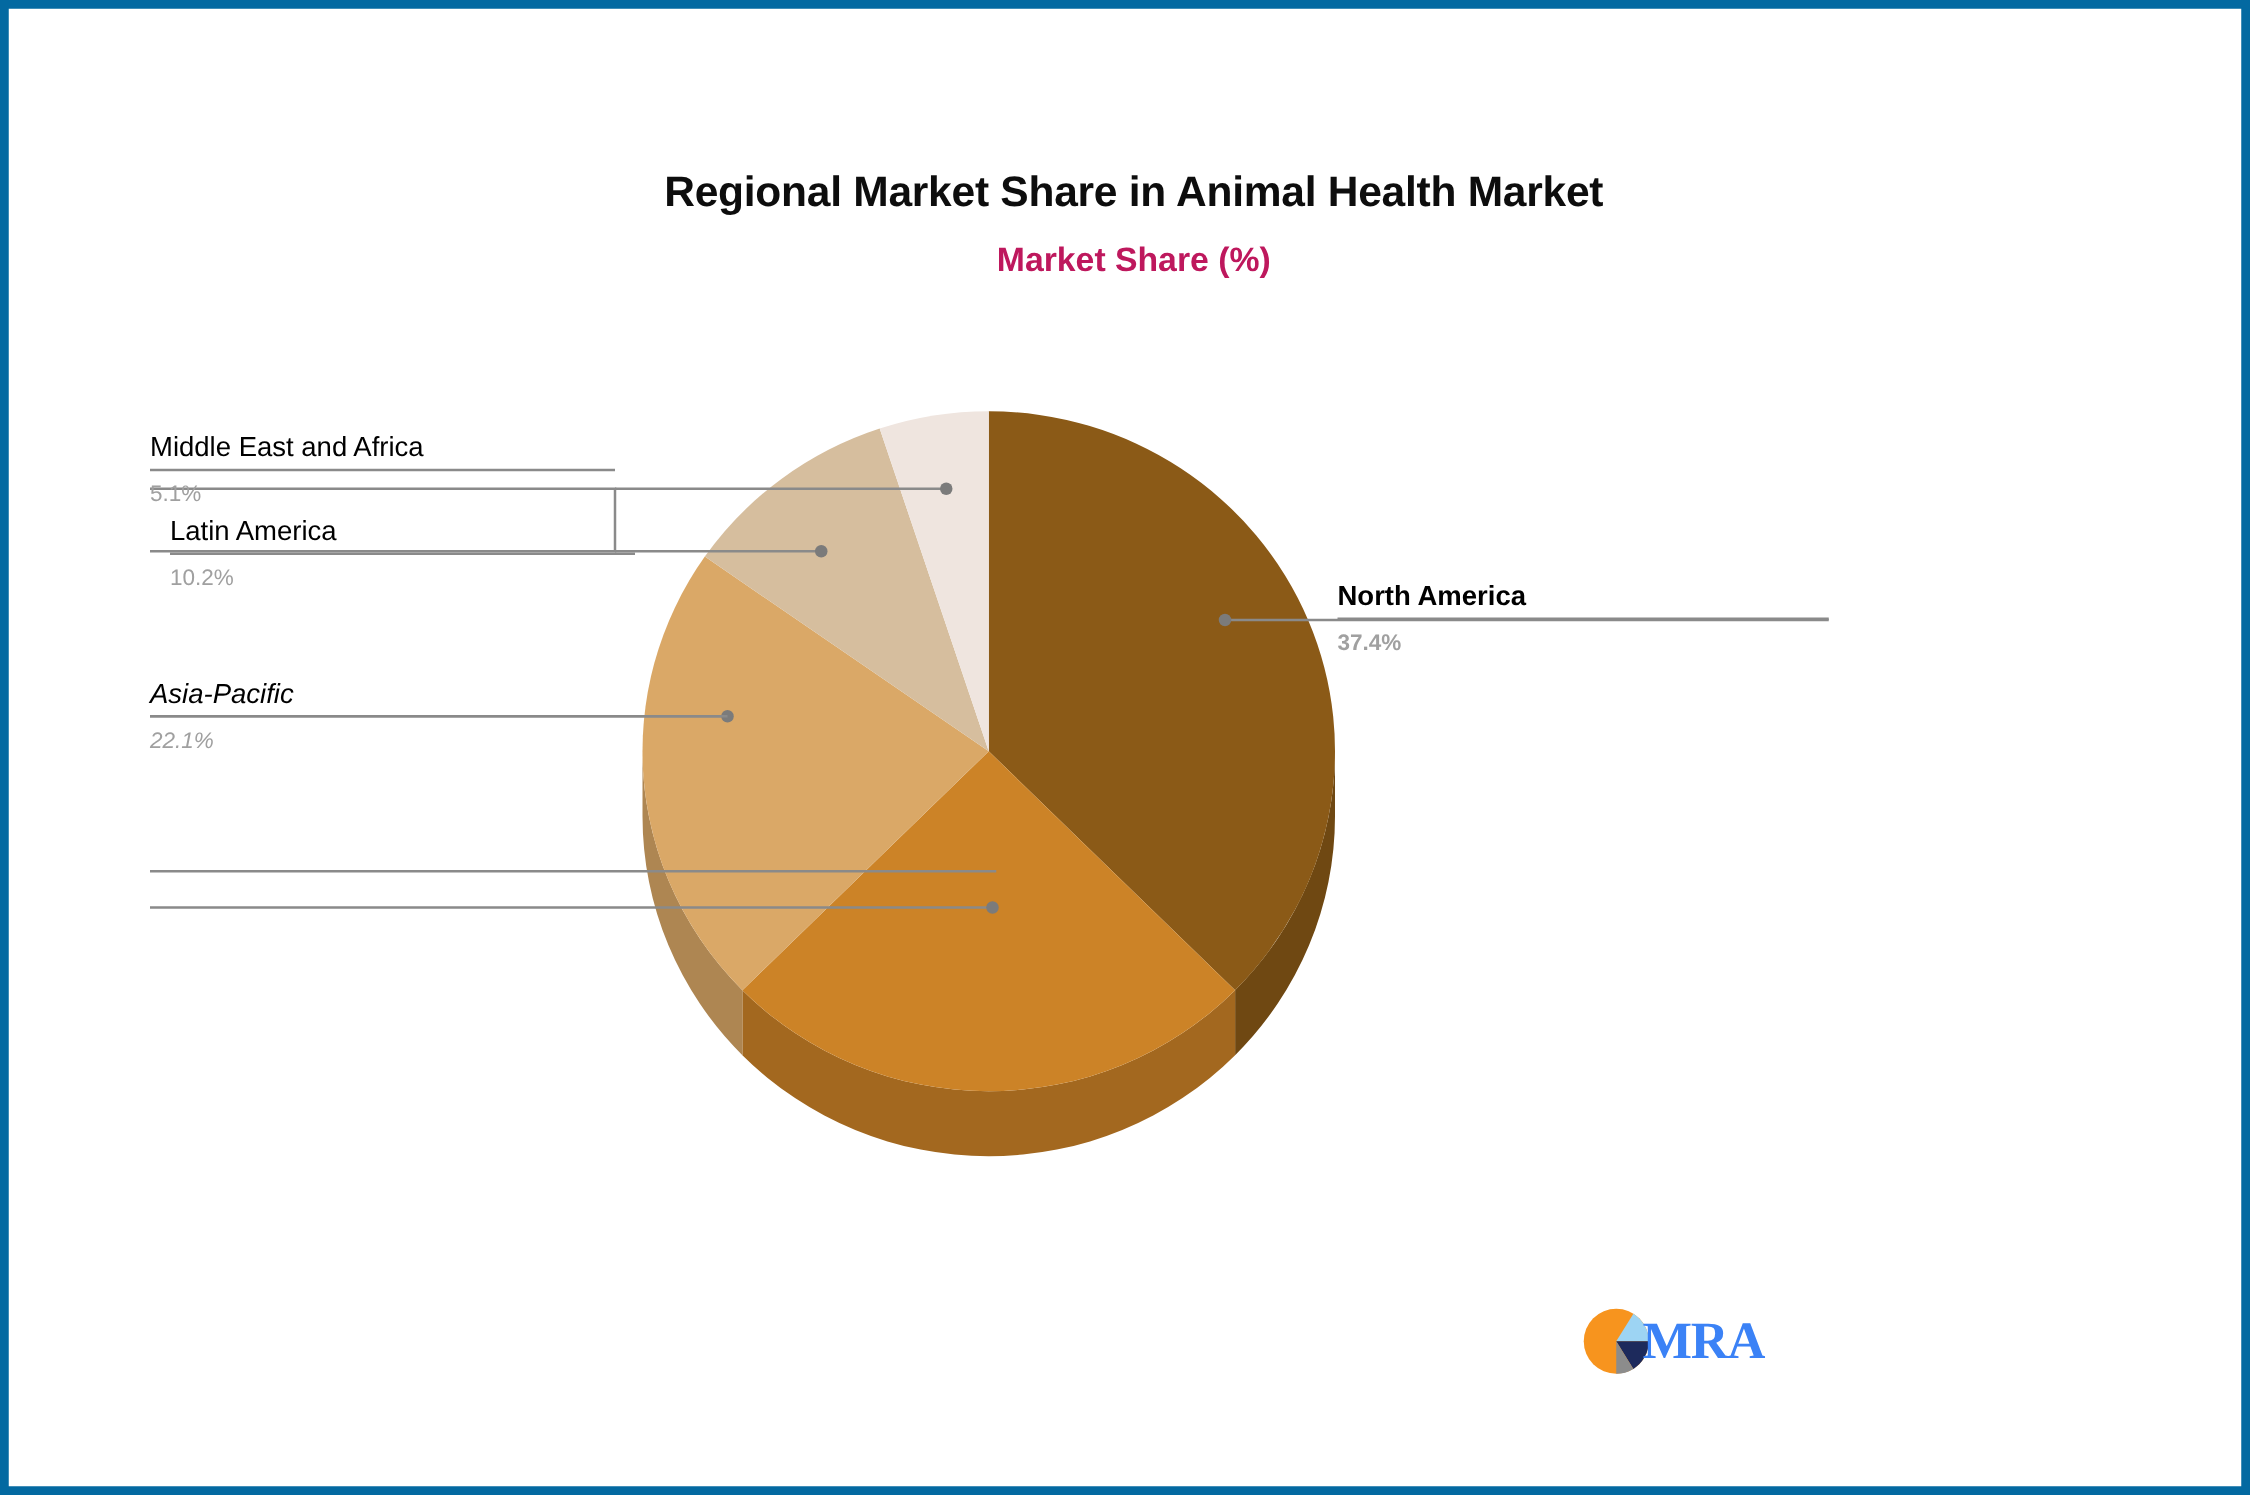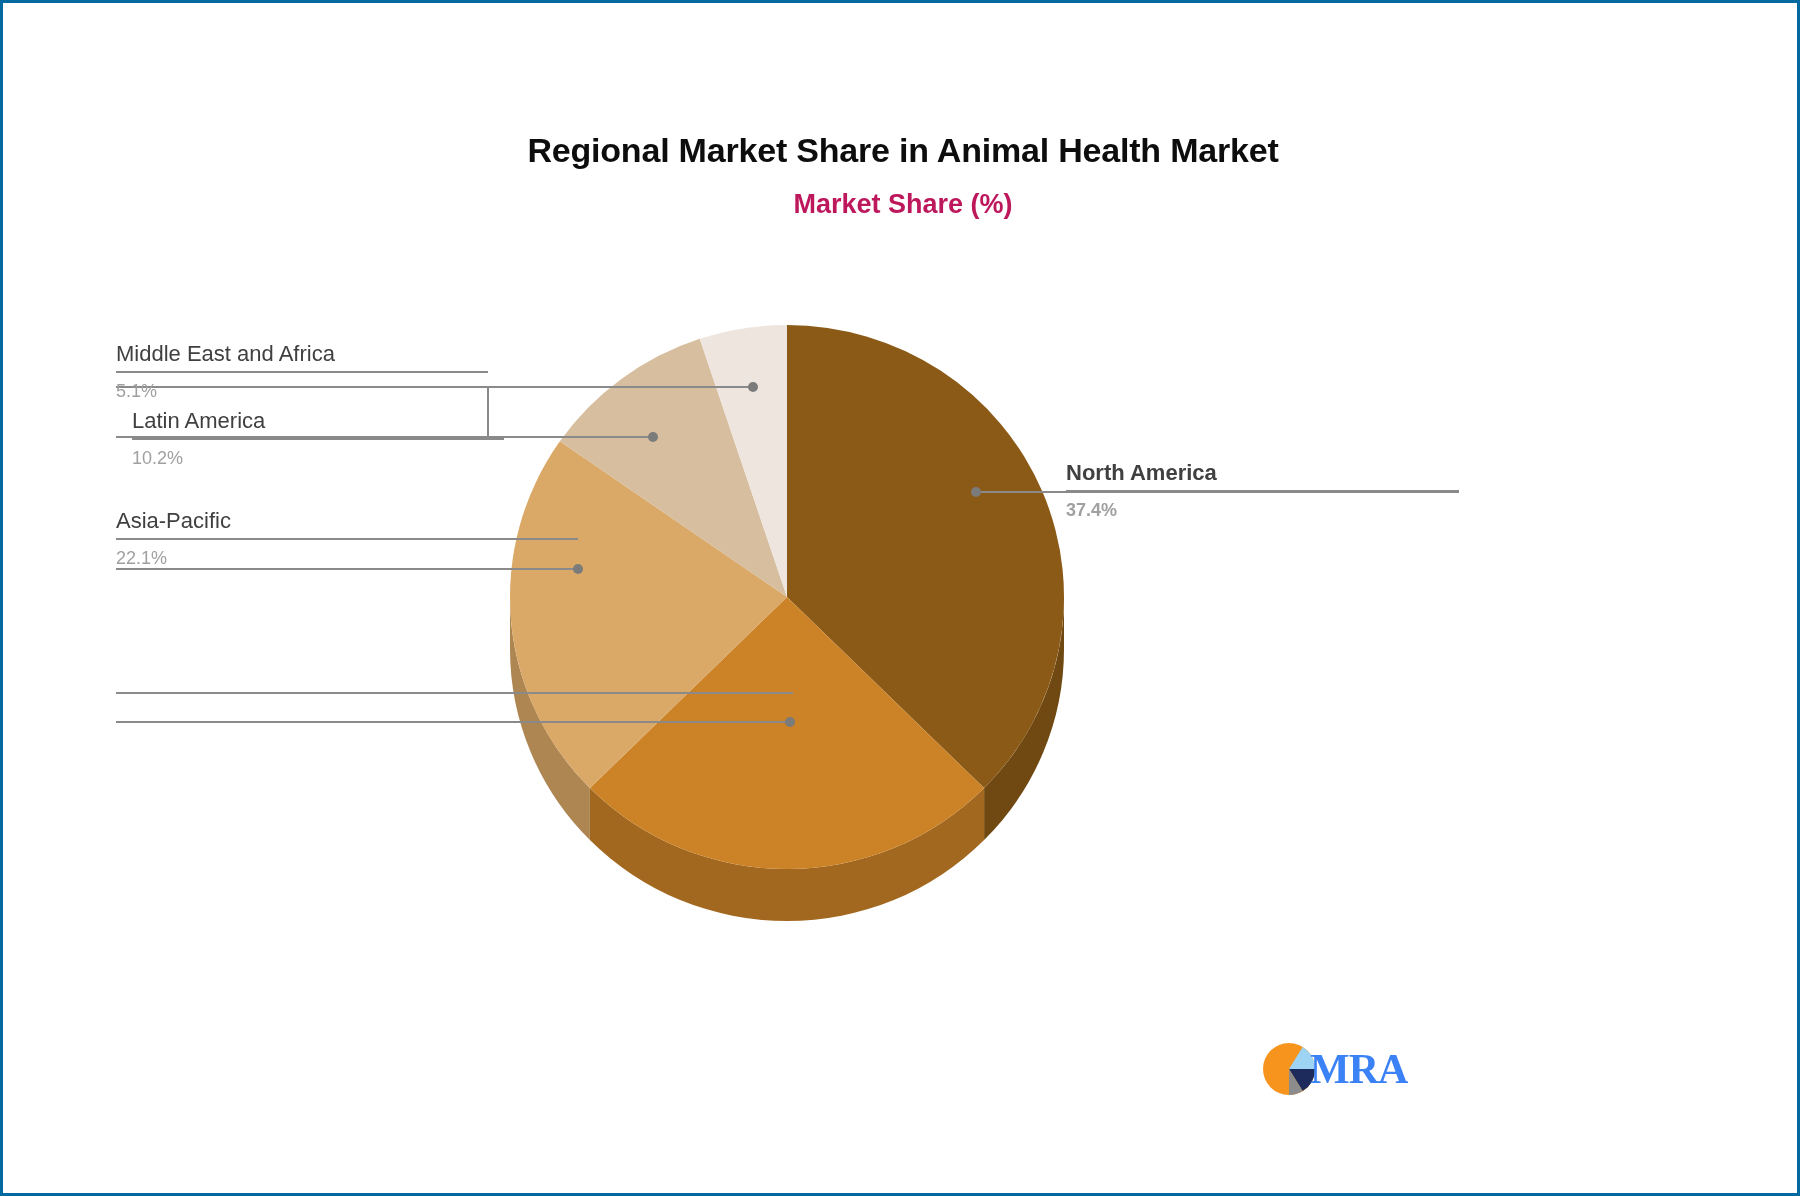--- a/index.html
+++ b/index.html
@@ -8,21 +8,21 @@
     background: #ffffff;
   }
   body {
     font-family: "Liberation Sans", sans-serif;
   }
   #canvas {
     position: relative;
     width: 1800px;
     height: 1196px;
     background: #ffffff;
-    border: 3px solid #0369a1;
+    border: 7px solid #0369a1;
     box-sizing: border-box;
     overflow: hidden;
   }
 
   
   #title-block {
     position: absolute;
     top: 128px;
     left: 0;
     width: 1800px;
@@ -50,21 +50,21 @@
     left: 0;
   }
 
   
   .callout {
     position: absolute;
     box-sizing: border-box;
   }
   .callout .cname {
     font-size: 22px;
-    color: #404040;
+    color: #000000;
     line-height: 30px;
     white-space: nowrap;
   }
   .callout .crule {
     height: 2px;
     background: #8a8a8a;
     margin-top: 2px;
     margin-bottom: 3px;
   }
   .callout .cval {
@@ -73,21 +73,21 @@
     line-height: 30px;
     white-space: nowrap;
   }
   .callout.right .cname,
   .callout.right .cval {
     font-weight: bold;
   }
 
   #co-mea    { left: 113px; top: 336px;  width: 372px; }
   #co-latam  { left: 129px; top: 403px;  width: 372px; }
-  #co-apac   { left: 113px; top: 503px;  width: 462px; }
+  #co-apac   { left: 113px; top: 533px;  width: 462px; font-style: italic; }
   #co-europe { left: 113px; top: 687px;  width: 677px; }
   #co-na     { left: 1063px; top: 455px; width: 393px; }
 
   
   #logo {
     position: absolute;
     left: 1259px;
     top: 1035px;
     width: 202px;
     height: 62px;

